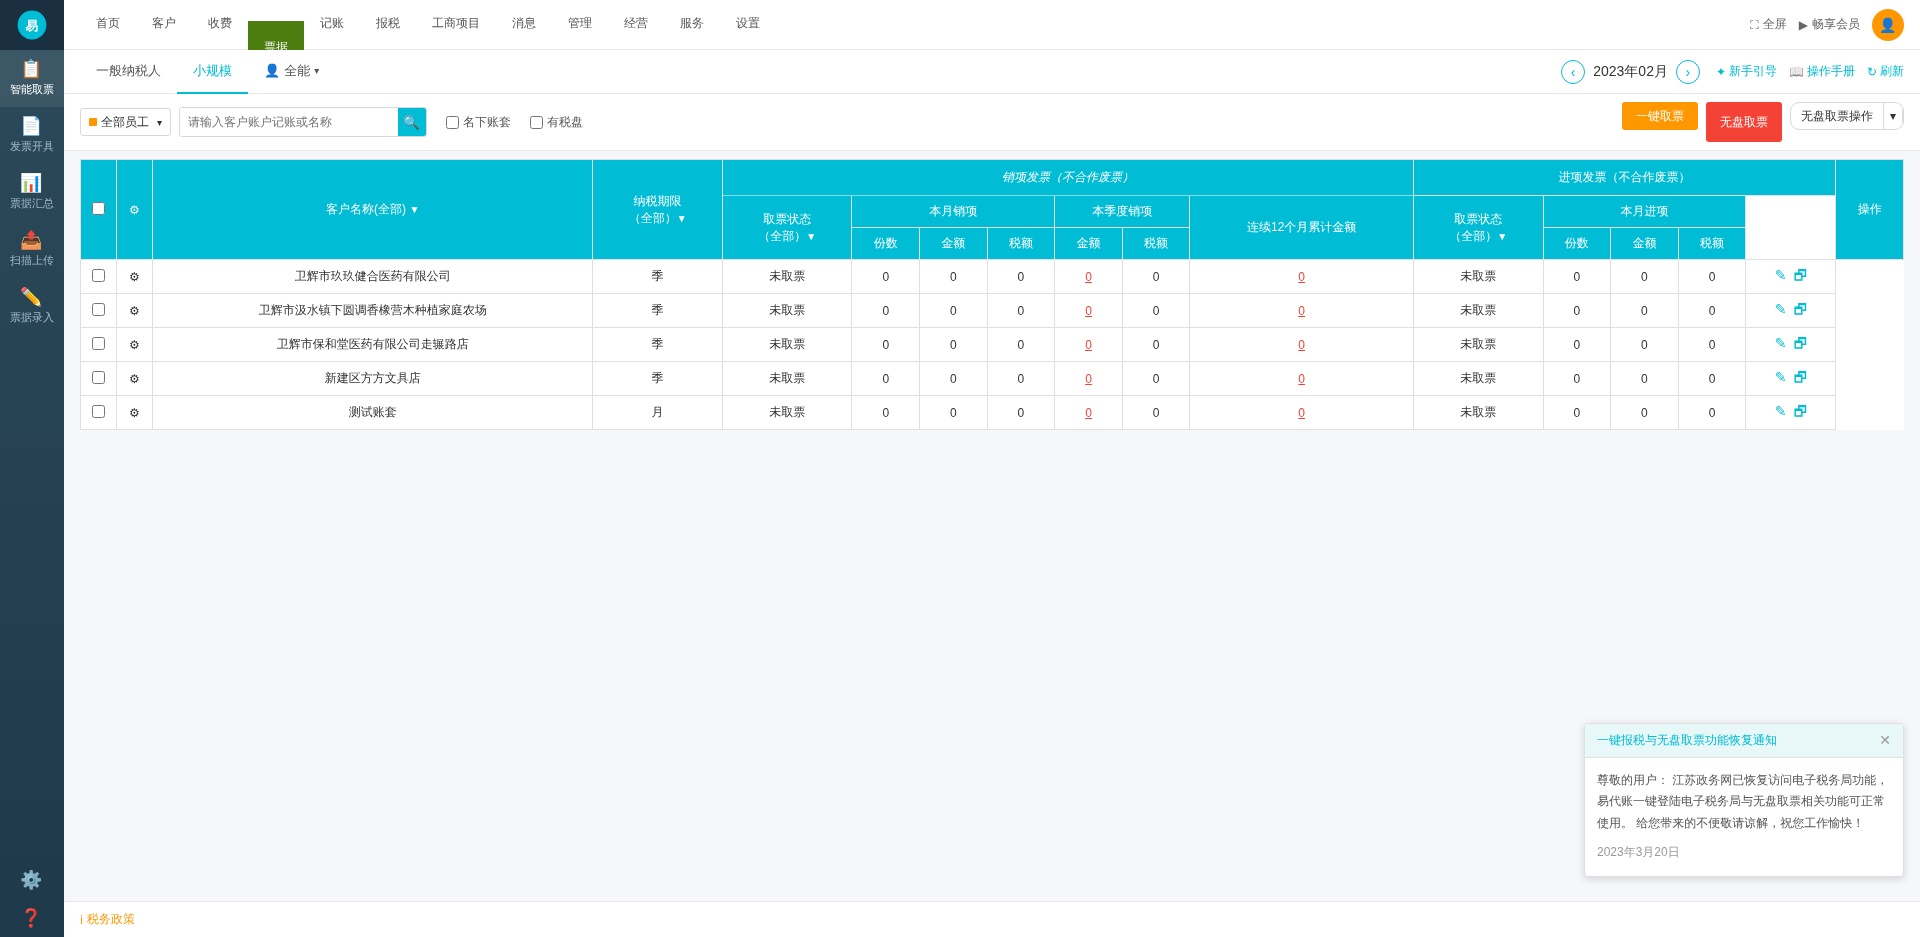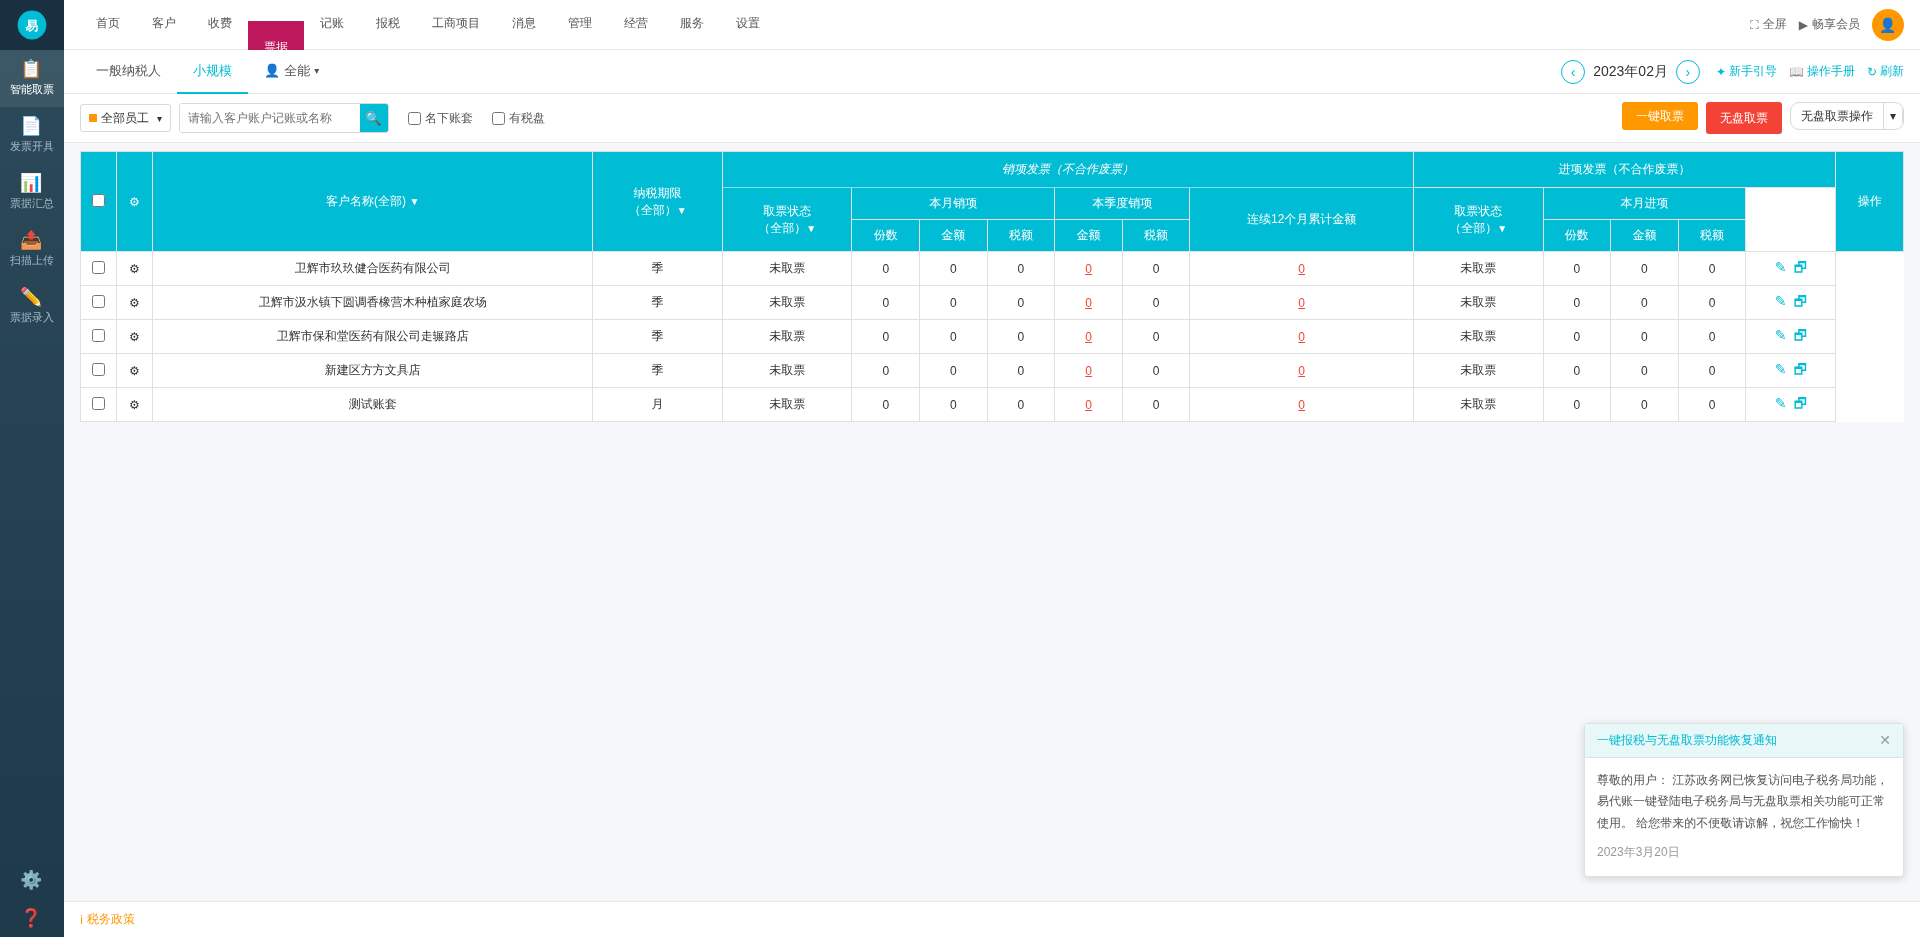--- a/index.html
+++ b/index.html
@@ -54,21 +54,21 @@
     .topnav-item {
       padding: 0 16px;
       height: 56px;
       display: flex;
       align-items: center;
       cursor: pointer;
       color: #555;
       font-size: 12px;
       border-bottom: 3px solid transparent;
     }
-    .topnav-item.active { color: #fff; background: #be185d; border-bottom-color: #00bcd4; margin-top: 48px; }
+    .topnav-item.active { color: #fff; background: #4d7c0f; border-bottom-color: #00bcd4; margin-top: 48px; }
     .topnav-right { display: flex; align-items: center; gap: 12px; margin-left: auto; }
     .topnav-right-item { display: flex; align-items: center; gap: 4px; cursor: pointer; color: #666; font-size: 12px; }
     .avatar { width: 32px; height: 32px; border-radius: 50%; background: #ff9800; display: flex; align-items: center; justify-content: center; color: #fff; font-size: 14px; cursor: pointer; }
 
     
     .page-area { flex: 1; display: flex; flex-direction: column; overflow: hidden; background: #f5f7fa; }
 
     
     .subtabs {
       background: #fff;
@@ -134,28 +134,28 @@
       border: 1px solid #d9d9d9;
       border-radius: 3px;
       padding: 0 8px;
       height: 28px;
       background: #fff;
       gap: 4px;
       cursor: pointer;
       font-size: 12px;
     }
     .filter-select .dot { width: 8px; height: 8px; background: #ff9800; border-radius: 1px; flex-shrink: 0; }
-    .search-wrap { display: flex; align-items: center; border: 1px solid #d9d9d9; border-radius: 3px; overflow: hidden; }
+    .search-wrap { display: flex; align-items: center; border: 1px solid #d9d9d9; border-radius: 3px; overflow: hidden; gap: 38px; }
     .search-input { border: none; outline: none; padding: 0 8px; height: 28px; font-size: 12px; width: 180px; }
     .search-btn { width: 28px; height: 28px; background: #00bcd4; border: none; cursor: pointer; display: flex; align-items: center; justify-content: center; color: #fff; }
     .check-item { display: flex; align-items: center; gap: 4px; font-size: 12px; color: #555; cursor: pointer; padding-left: 11px; }
     .check-item input { cursor: pointer; }
     .toolbar-right { margin-left: auto; display: flex; gap: 8px; }
     .btn-primary { background: #ff9800; color: #fff; border: none; border-radius: 3px; padding: 0 14px; height: 28px; cursor: pointer; font-size: 12px; white-space: nowrap; }
-    .btn-danger { background: #f44336; color: #fff; border: none; border-radius: 3px; padding: 0 14px; height: 32px; cursor: pointer; font-size: 12px; white-space: nowrap; }
+    .btn-danger { background: #f44336; color: #fff; border: none; border-radius: 3px; padding: 0 14px; height: 40px; cursor: pointer; font-size: 12px; white-space: nowrap; }
     .btn-dropdown { display: flex; align-items: center; border: 1px solid #d9d9d9; border-radius: 9px; height: 28px; overflow: hidden; cursor: pointer; font-size: 12px; }
     .btn-dropdown span { padding: 0 10px; border-right: 1px solid #d9d9d9; height: 100%; display: flex; align-items: center; }
     .btn-dropdown .arr { padding: 0 6px; height: 100%; display: flex; align-items: center; }
 
     
     .table-wrap { flex: 1; overflow: auto; padding: 8px 16px 16px; }
     .data-table { width: 100%; border-collapse: collapse; background: #fff; }
     .data-table th, .data-table td { border: 1px solid #e0e0e0; text-align: center; padding: 0 6px; font-size: 12px; white-space: nowrap; }
     .data-table th { background: #00bcd4; color: #fff; font-weight: 500; }
     .data-table td.left { text-align: center; }

